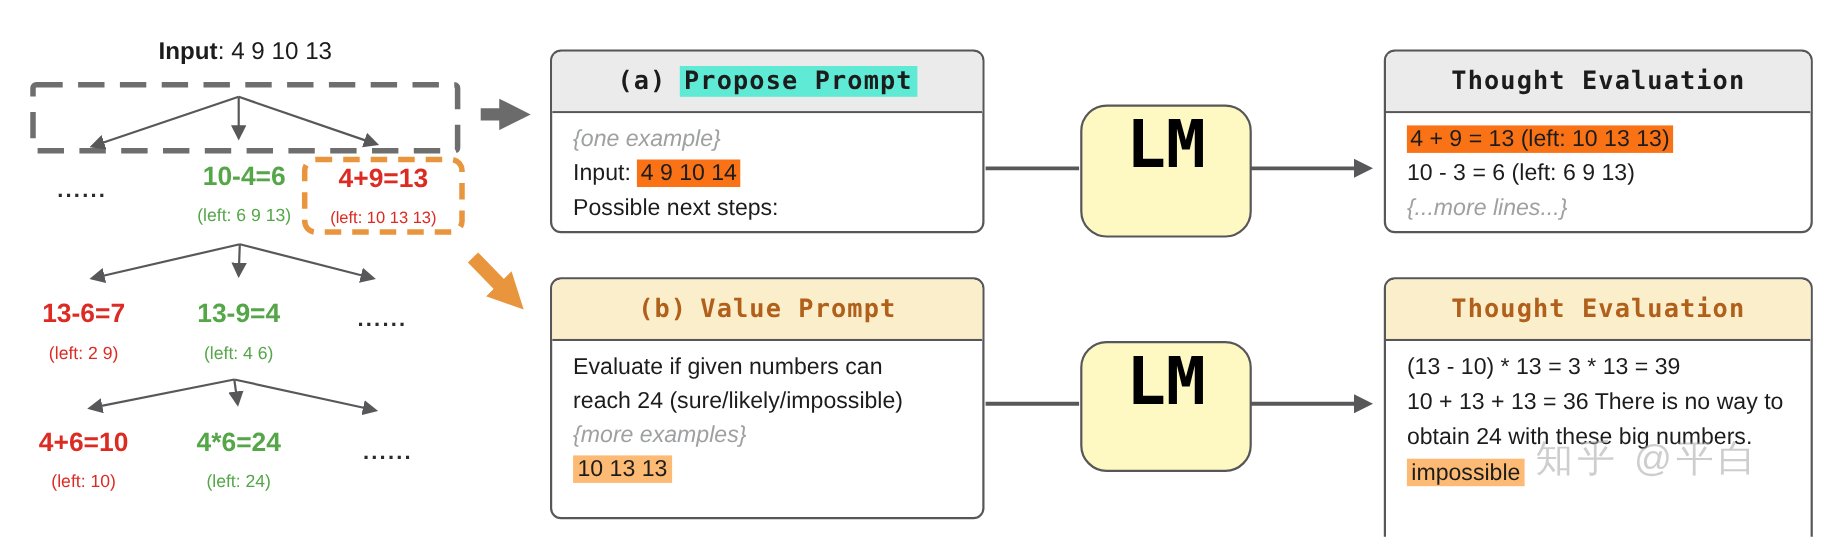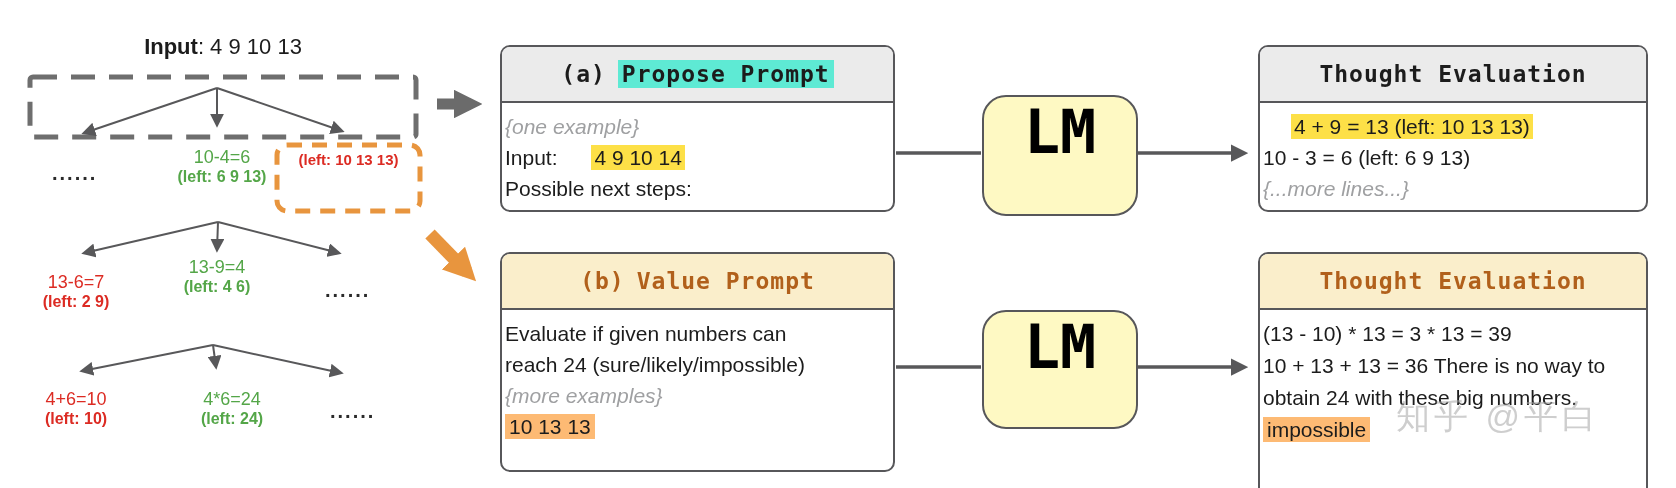--- a/index.html
+++ b/index.html
@@ -6,38 +6,38 @@
   body{width:1676px;height:488px;position:relative;overflow:hidden;
        font-family:"Liberation Sans",sans-serif;color:#1c1c1c;}
   .abs{position:absolute;}
   svg.layer{position:absolute;left:0;top:0;width:1676px;height:488px;}
 
   
   .input-title{left:28px;top:34px;width:390px;text-align:center;font-size:22px;}
   .input-title b{font-weight:700;}
   .dots{font-weight:700;font-size:20px;letter-spacing:2px;color:#2a2a2a;}
   .node{text-align:center;line-height:1.05;}
-  .node .eq{font-size:18px;font-weight:400;display:block;}
-  .node .lf{font-size:16px;font-weight:700;display:block;margin-top:2px;}
+  .node .eq{font-size:24px;font-weight:700;display:block;}
+  .node .lf{font-size:16px;font-weight:400;display:block;margin-top:16px;}
   .green{color:#54a648;}
   .red{color:#dc2b23;}
 
   
   .panel{position:absolute;background:#ffffff;border:2.5px solid #57575a;border-radius:10px;box-sizing:border-box;}
   .panel-header{height:54px;border-bottom:2.5px solid #57575a;border-radius:8px 8px 0 0;
     display:flex;align-items:center;justify-content:center;
     font-family:"DejaVu Sans Mono","Liberation Mono",monospace;font-weight:700;font-size:23px;letter-spacing:1px;}
   .hdr-gray{background:#ebebeb;}
   .hdr-cream{background:#faeecb;}
   .brown{color:#b1601b;}
   .tag{margin-right:12px;}
   .hl-blue{background:#5eead4;padding:1px 4px;}
-  .hl-gray{background:#fde047;padding:1px 3px;margin-left:28px;}
+  .hl-gray{background:#f97316;padding:1px 3px;}
   .hl-pink{background:#fdba74;padding:1px 4px;}
-  .panel-body{padding:8px 3px;font-size:21px;line-height:31px;}
+  .panel-body{padding:8px 19px;font-size:21px;line-height:31px;}
   .muted{color:#9fa0a2;font-style:italic;}
 
   .lm-box{position:absolute;border:2.5px solid #57575a;border-radius:24px;background:#fef9c3;
     display:flex;align-items:flex-start;justify-content:center;
     font-family:"DejaVu Sans Mono","Liberation Mono",monospace;font-weight:700;font-size:60px;color:#000;}
 
   .watermark{left:1362px;top:394px;font-size:34px;color:rgba(166,166,166,0.55);
     letter-spacing:4px;z-index:6;white-space:nowrap;margin-left:34px;}
 </style>
 </head>
@@ -97,41 +97,42 @@
 </div>
 
 <div class="abs dots" style="left:52px;top:162px;">......</div>
 
 <div class="abs node green" style="left:163px;top:148px;width:118px;">
   <span class="eq">10-4=6</span>
   <span class="lf">(left: 6 9 13)</span>
 </div>
 
 <div class="abs node red" style="left:277px;top:150px;width:143px;">
+  <span class="eq">4+9=13</span>
   <span class="lf" style="font-size:15px;">(left: 10 13 13)</span>
 </div>
 
 <div class="abs node red" style="left:22px;top:273px;width:108px;">
   <span class="eq">13-6=7</span>
   <span class="lf">(left: 2 9)</span>
 </div>
 
-<div class="abs node green" style="left:163px;top:258px;width:108px;">
+<div class="abs node green" style="left:163px;top:273px;width:108px;">
   <span class="eq">13-9=4</span>
   <span class="lf">(left: 4 6)</span>
 </div>
 
 <div class="abs dots" style="left:325px;top:279px;">......</div>
 
 <div class="abs node red" style="left:22px;top:390px;width:108px;">
   <span class="eq">4+6=10</span>
   <span class="lf">(left: 10)</span>
 </div>
 
-<div class="abs node green" style="left:178px;top:390px;width:108px;">
+<div class="abs node green" style="left:163px;top:390px;width:108px;">
   <span class="eq">4*6=24</span>
   <span class="lf">(left: 24)</span>
 </div>
 
 <div class="abs dots" style="left:330px;top:400px;">......</div>
 
 <div class="panel" style="left:500px;top:45px;width:395px;height:167px;">
   <div class="panel-header hdr-gray">
     <span class="tag">(a)</span>
     <span class="hl-blue">Propose Prompt</span>

